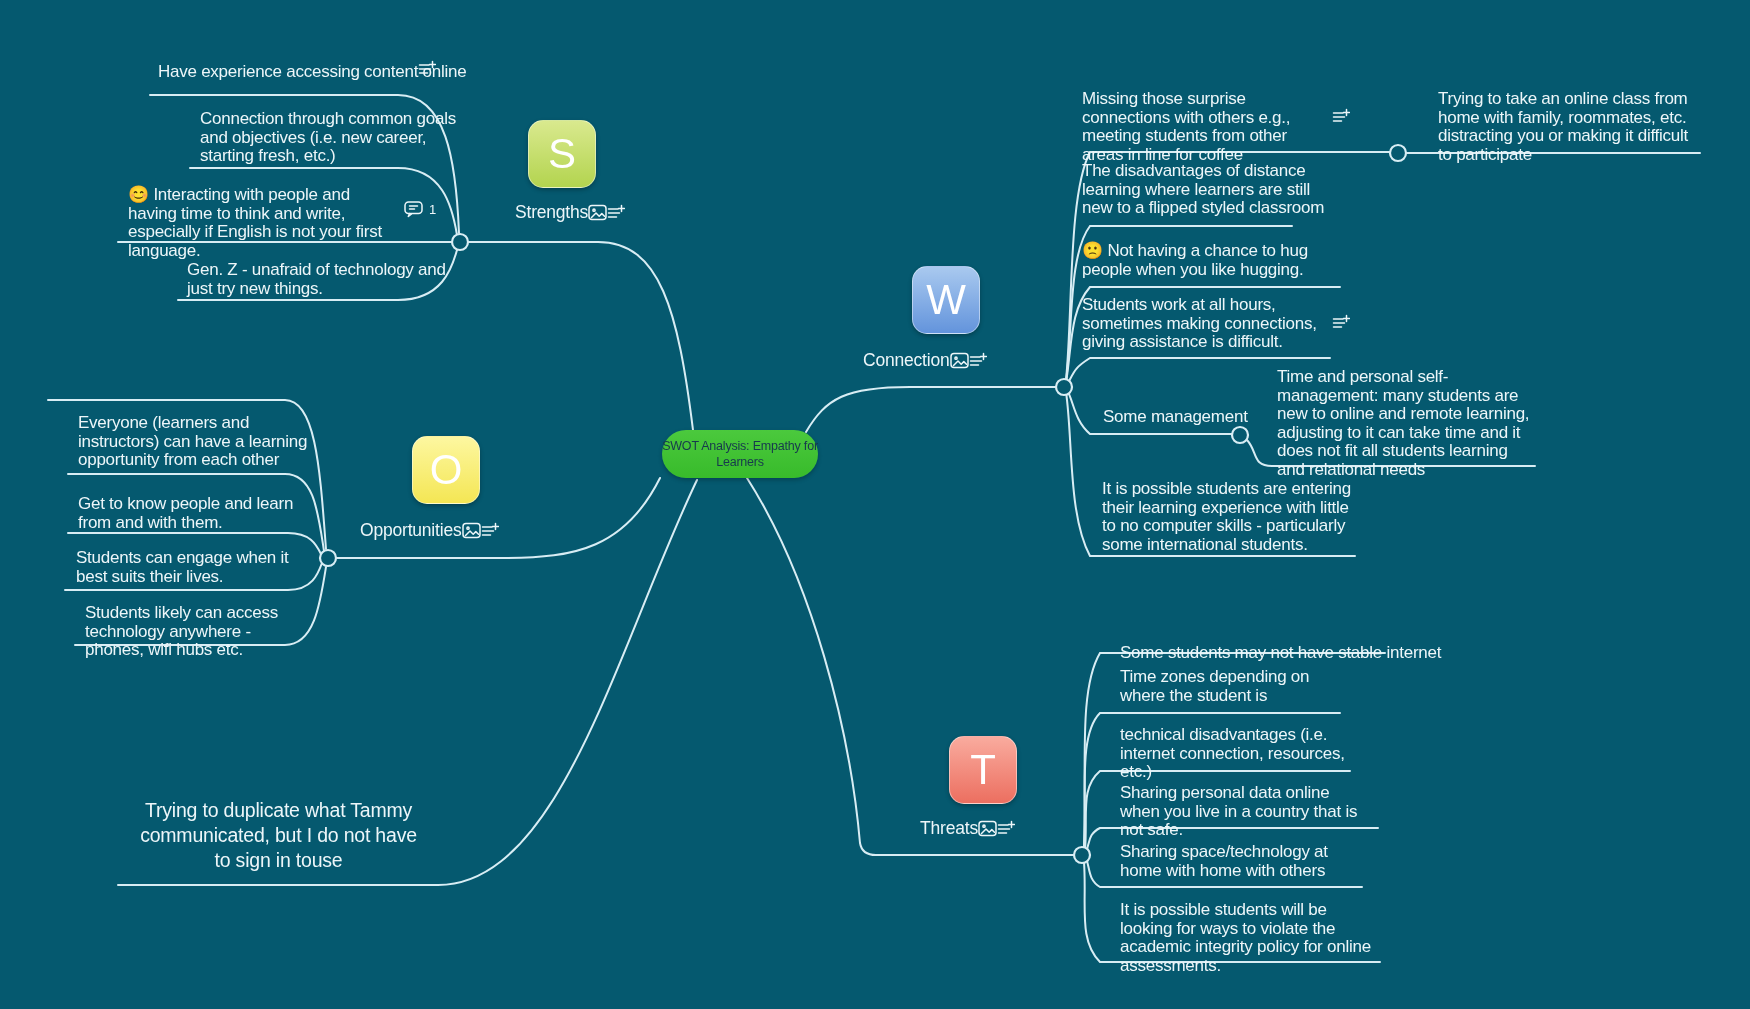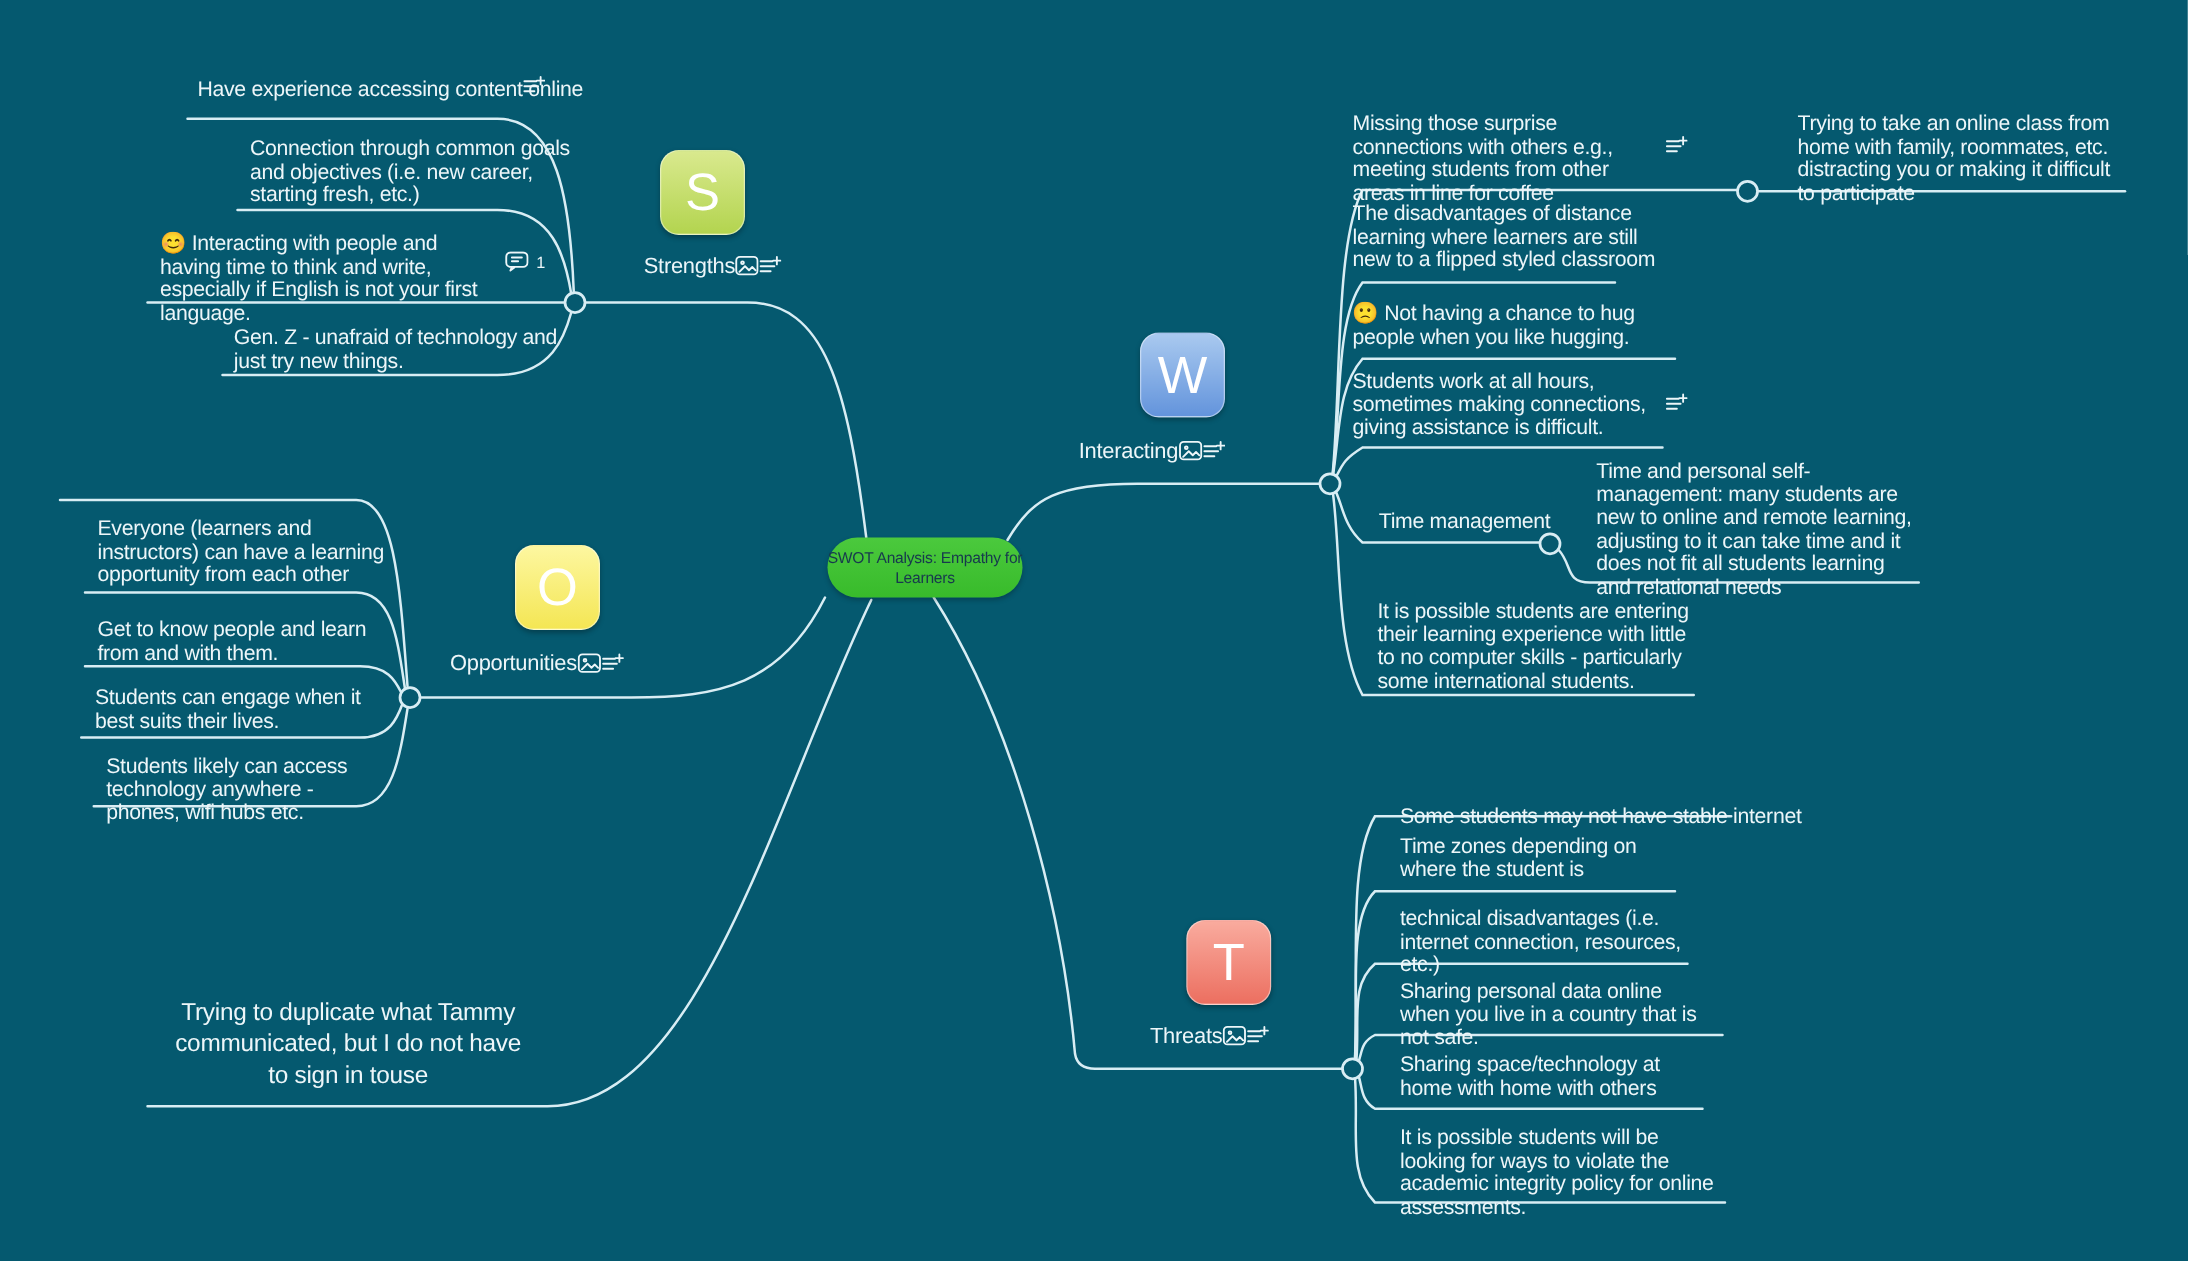--- a/index.html
+++ b/index.html
@@ -130,21 +130,21 @@
         </svg>
     </span>
     <span>1</span>
   </div>
   <div class="txt" style="left:187px;top:261px;width:262px">Gen. Z - unafraid of technology and just try new things.</div>
 
   <div class="sq w" style="left:912px;top:266px">
     <span class="sq-letter">W</span>
   </div>
   <div class="lbl" style="left:863px;top:350px">
-    <span>Interacting</span>
+    <span>Connection</span>
     <span class="icn">
       <svg width="19" height="17" viewBox="0 0 19 17">
           <rect x="1" y="1.5" width="17" height="14" rx="3"></rect>
           <circle cx="6" cy="6.2" r="1.1"></circle>
           <path d="M3.5 13.5l4.5-4.5 3.2 3.2 2.6-2.6 2.7 2.7"></path>
         </svg>
     </span>
     <span class="icn">
       <svg width="18" height="17" viewBox="0 0 18 17">
           <path d="M1.5 5h9.5M1.5 9h11M1.5 13h8"></path>
@@ -162,21 +162,21 @@
   <div class="txt" style="left:1438px;top:90px;width:262px">Trying to take an online class from home with family, roommates, etc. distracting you or making it difficult to participate</div>
   <div class="txt" style="left:1082px;top:242px;width:252px">🙁 Not having a chance to hug people when you like hugging.</div>
   <div class="txt" style="left:1082px;top:162px;width:244px">The disadvantages of distance learning where learners are still new to a flipped styled classroom</div>
   <div class="txt" style="left:1082px;top:296px;width:240px">Students work at all hours, sometimes making connections, giving assistance is difficult.</div>
   <span class="icn floaticn" style="left:1332px;top:314px">
     <svg width="18" height="17" viewBox="0 0 18 17">
         <path d="M1.5 5h9.5M1.5 9h11M1.5 13h8"></path>
         <path d="M14.5 1.5v6M11.5 4.5h6"></path>
       </svg>
   </span>
-  <div class="txt nowrap" style="left:1103px;top:408px">Time management</div>
+  <div class="txt nowrap" style="left:1103px;top:408px">Some management</div>
   <div class="txt" style="left:1277px;top:368px;width:256px">Time and personal self-management: many students are new to online and remote learning, adjusting to it can take time and it does not fit all students learning and relational needs</div>
   <div class="txt" style="left:1102px;top:480px;width:250px">It is possible students are entering their learning experience with little to no computer skills - particularly some international students.</div>
 
   <div class="sq o" style="left:412px;top:436px">
     <span class="sq-letter">O</span>
   </div>
   <div class="lbl" style="left:360px;top:520px">
     <span>Opportunities</span>
     <span class="icn">
       <svg width="19" height="17" viewBox="0 0 19 17">

